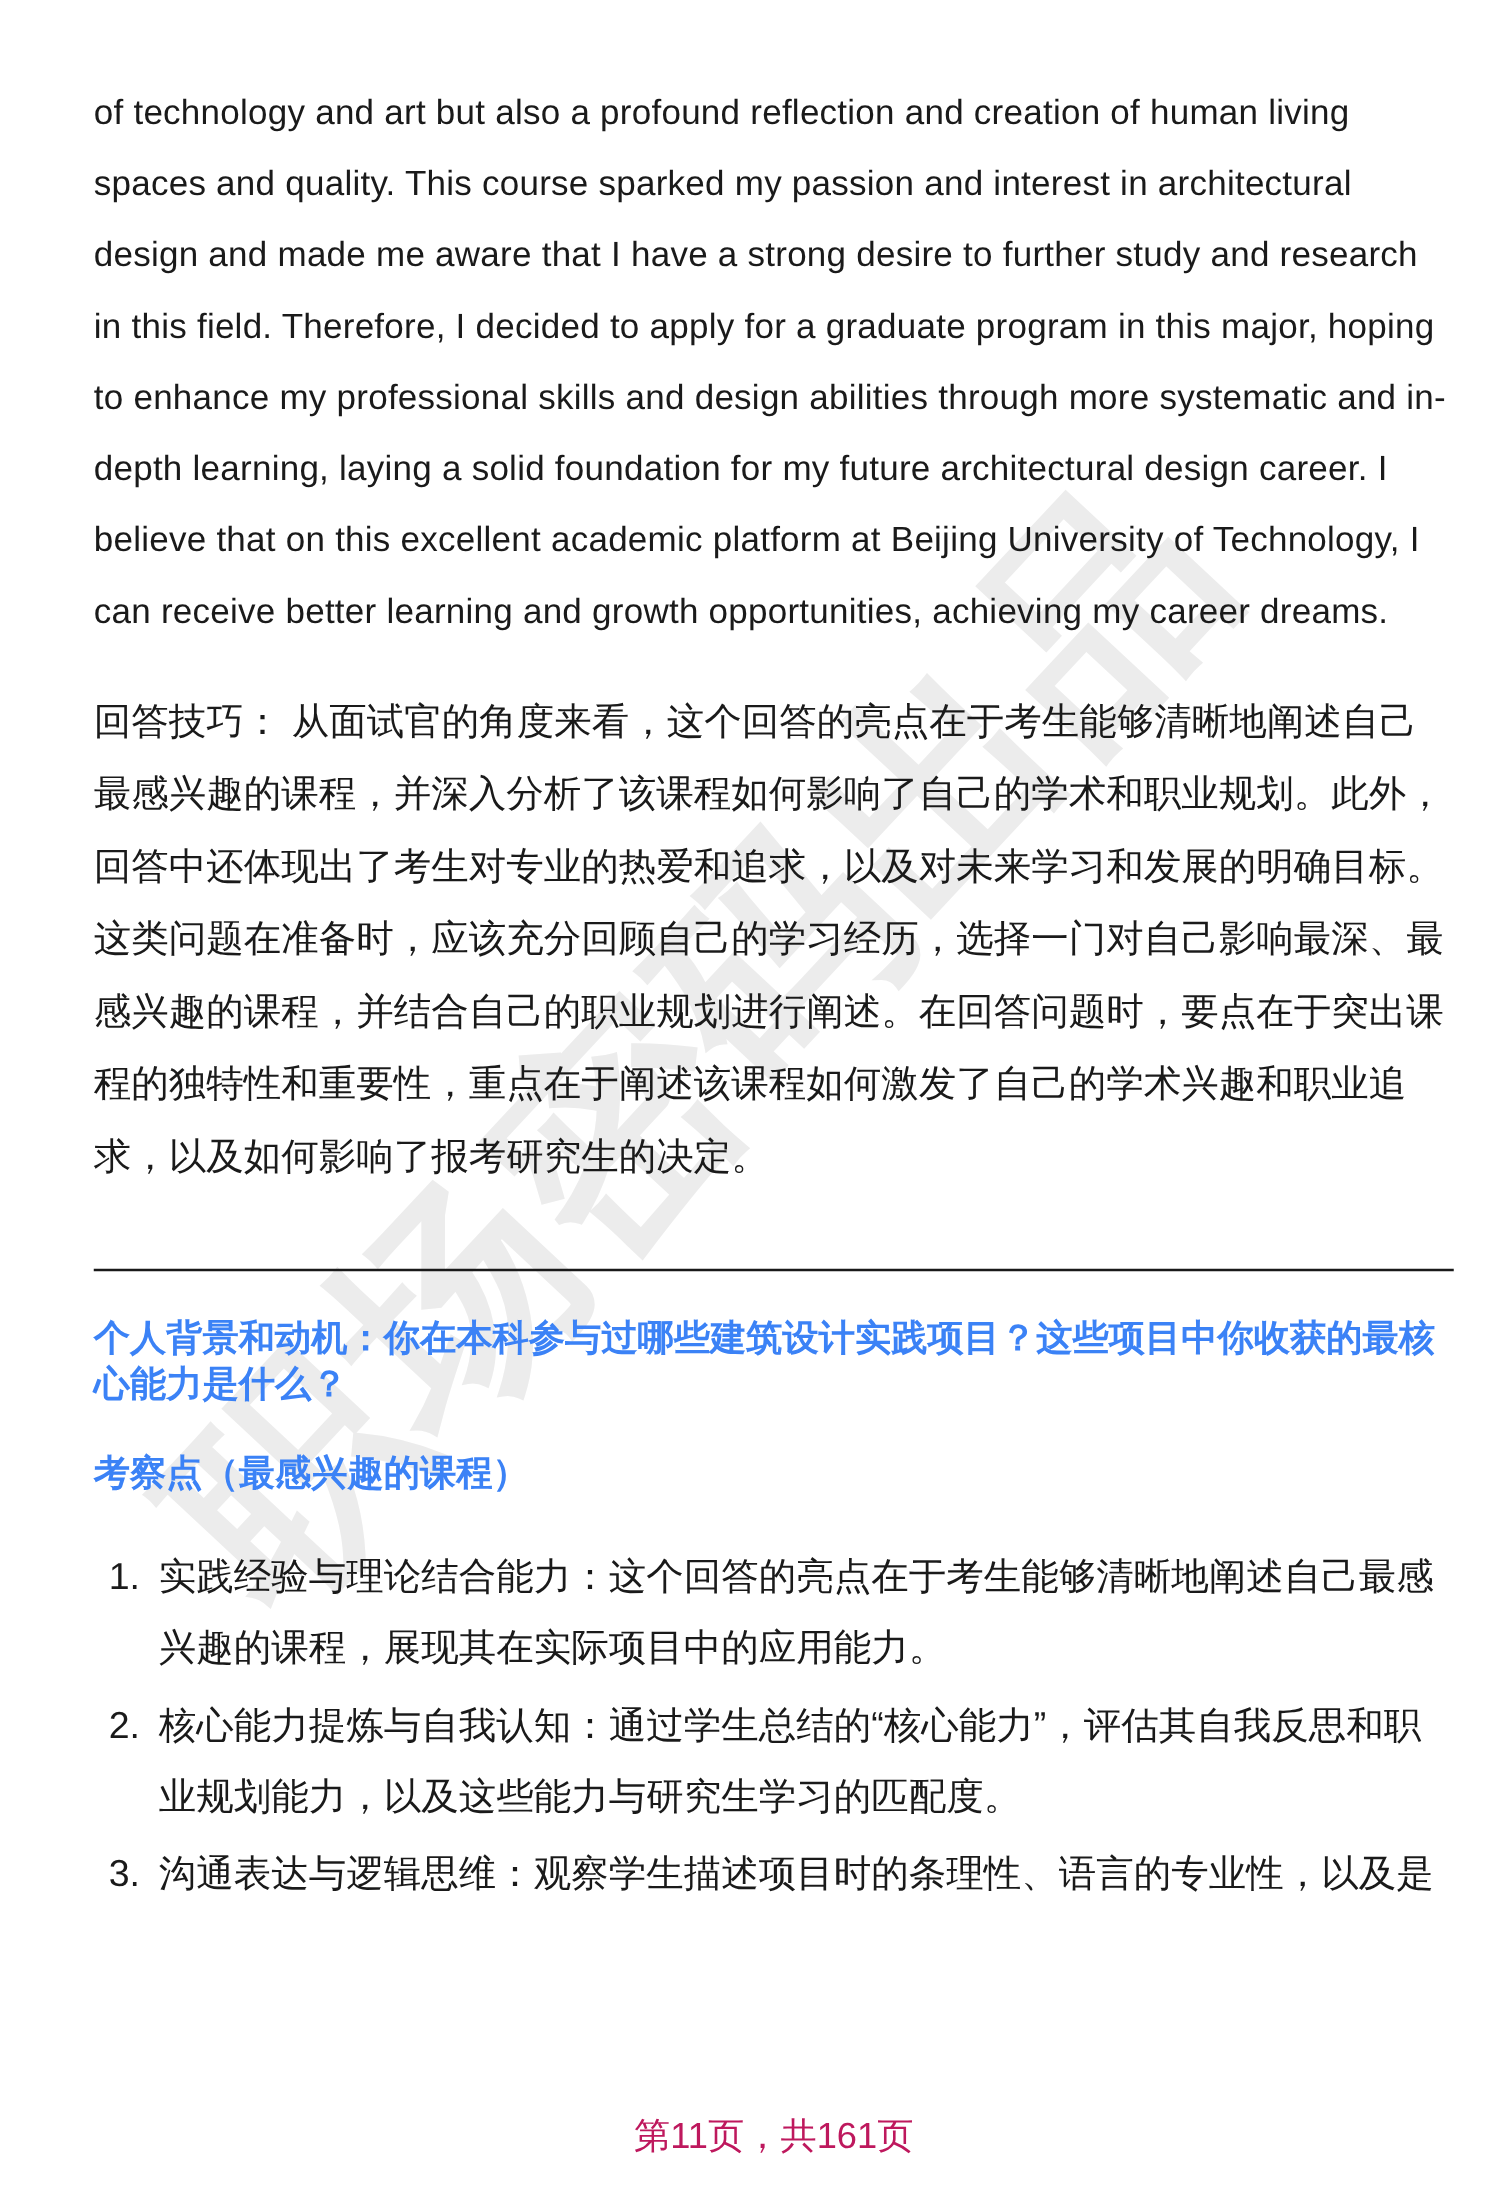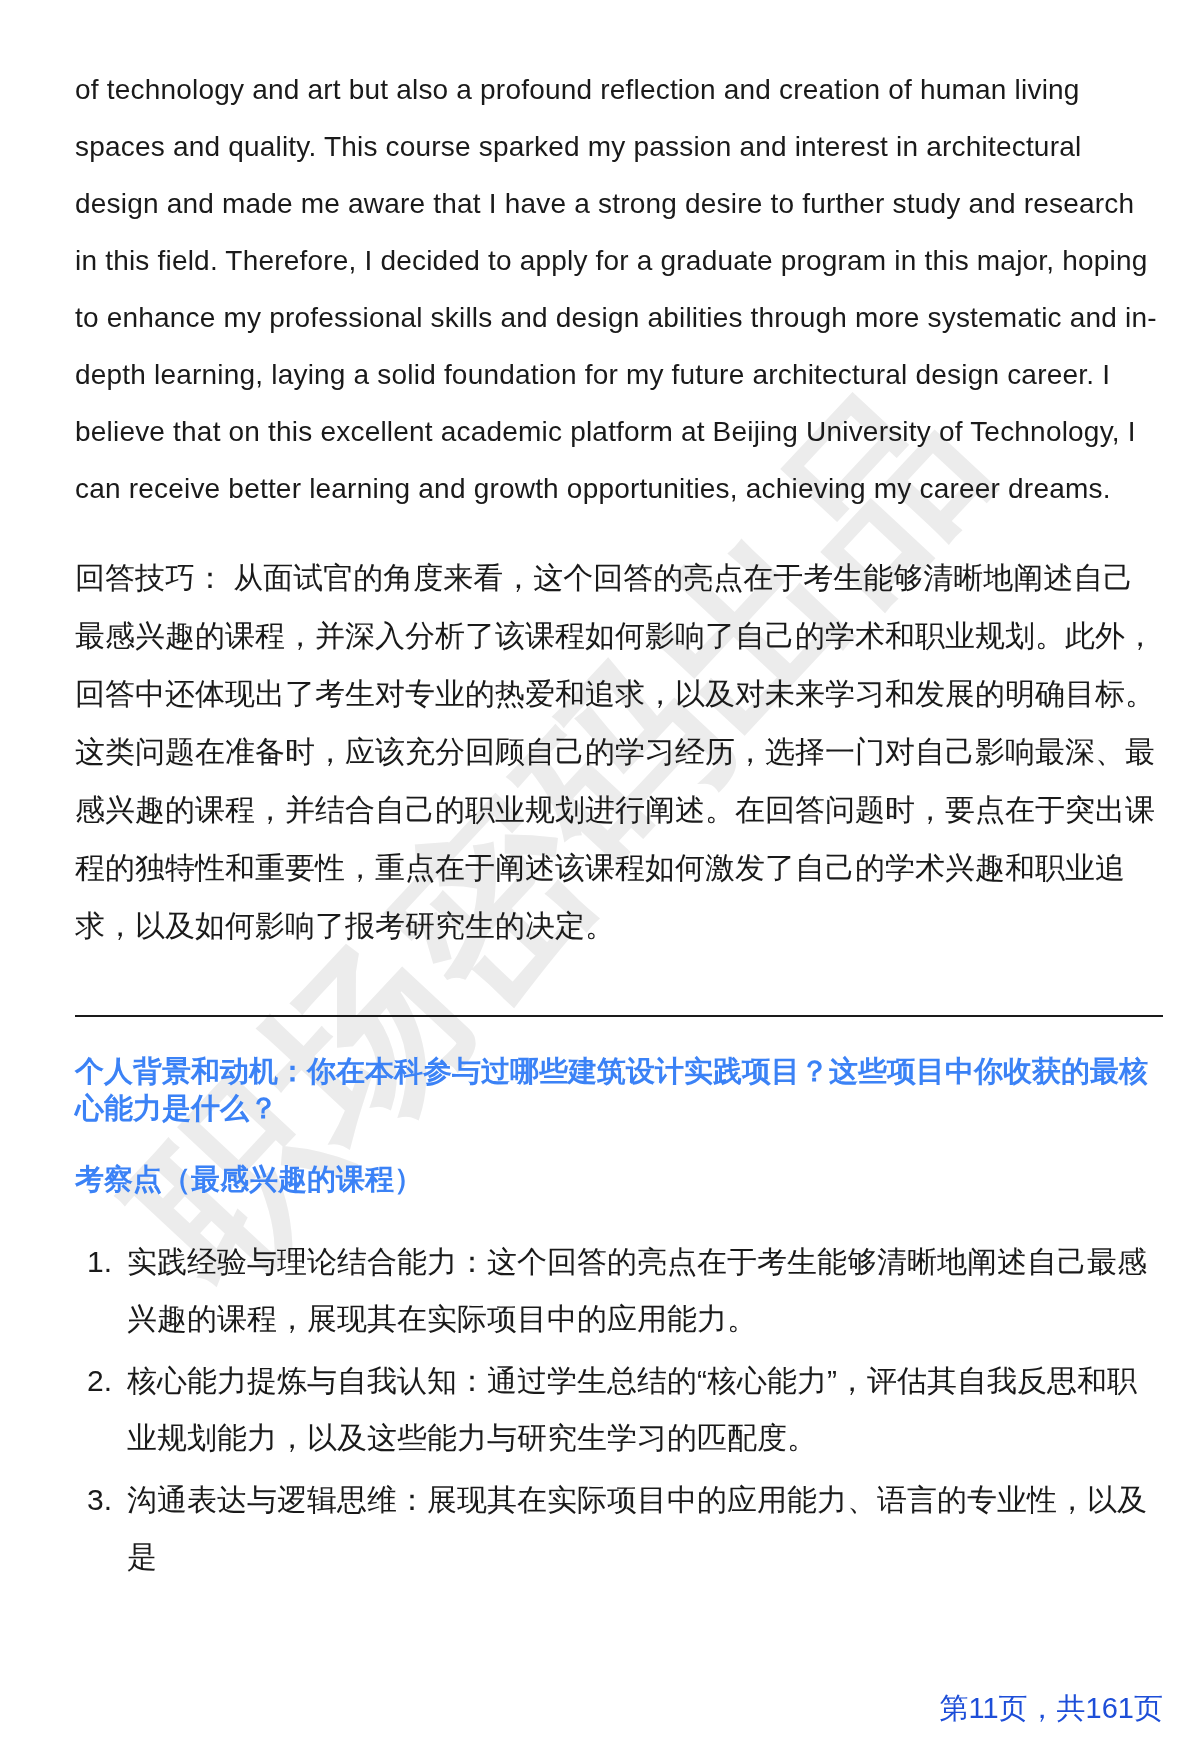--- a/index.html
+++ b/index.html
@@ -71,23 +71,23 @@
     width: 52px;
     padding-left: 12px;
     box-sizing: border-box;
   }
   .list-item .txt { flex: 1; }
   .footer {
     position: absolute;
     left: 75px;
     right: 37px;
     bottom: 26px;
-    text-align: right;
+    text-align: center;
     font-size: 29px;
-    color: #1d4ed8;
+    color: #be185d;
     z-index: 1;
   }
 </style>
 </head>
 <body>
 
 <div class="page">
 
   <div class="watermark">职场密码出品</div>
 
@@ -110,21 +110,21 @@
         <span class="txt">实践经验与理论结合能力：这个回答的亮点在于考生能够清晰地阐述自己最感兴趣的课程，展现其在实际项目中的应用能力。</span>
       </div>
 
       <div class="list-item">
         <span class="num">2.</span>
         <span class="txt">核心能力提炼与自我认知：通过学生总结的“核心能力”，评估其自我反思和职业规划能力，以及这些能力与研究生学习的匹配度。</span>
       </div>
 
       <div class="list-item">
         <span class="num">3.</span>
-        <span class="txt">沟通表达与逻辑思维：展现其在实际项目中的应用能力、语言的专业性，以及是</span>
+        <span class="txt">沟通表达与逻辑思维：观察学生描述项目时的条理性、语言的专业性，以及是</span>
       </div>
 
     </div>
   </div>
 
   <div class="footer">第11页，共161页</div>
 
 </div>
 
 </body></html>

